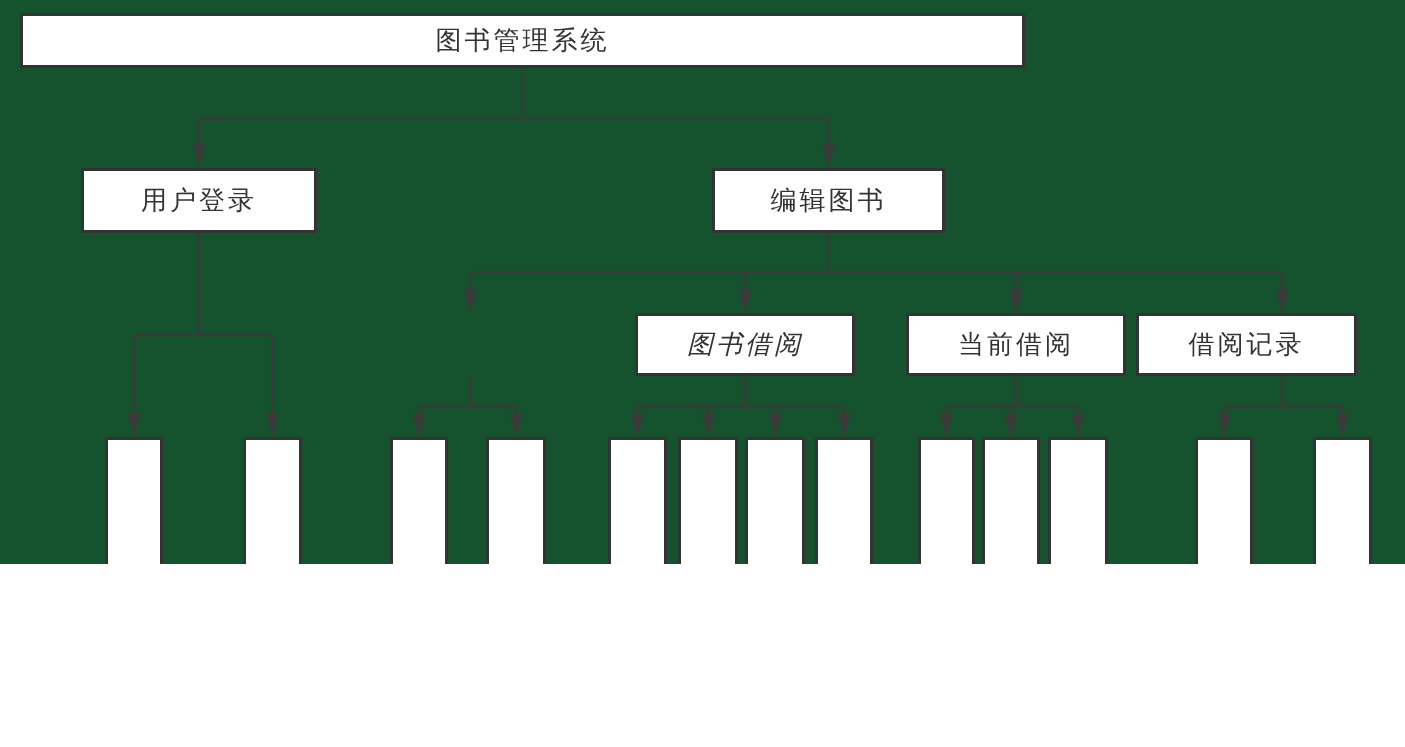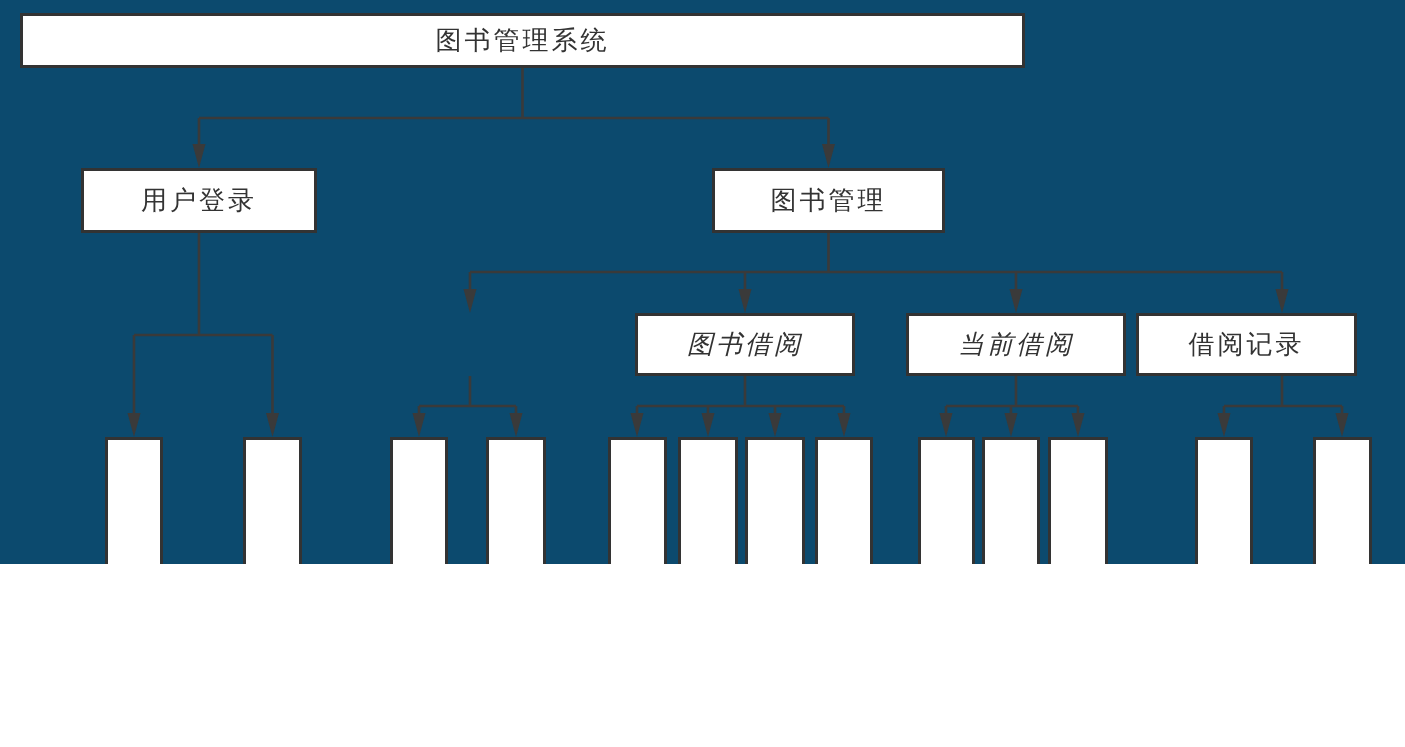--- a/index.html
+++ b/index.html
@@ -5,21 +5,21 @@
   html, body {
     margin: 0;
     padding: 0;
     background: #ffffff;
     font-family: "Liberation Sans", "DejaVu Sans", sans-serif;
   }
   .stage {
     position: relative;
     width: 1405px;
     height: 564px;
-    background: #0c4a6e;
+    background: #14532d;
     overflow: hidden;
   }
   svg.connectors {
     position: absolute;
     left: 0; top: 0;
     width: 1405px;
     height: 747px;
     z-index: 1;
   }
   .box {
@@ -36,21 +36,21 @@
   .hbox {
     font-size: 26px;
     letter-spacing: 3px;
     white-space: nowrap;
   }
   .root    { left: 20px;  top: 13px;  width: 1005px; height: 55px; }
   .n-login { left: 81px;  top: 168px; width: 236px;  height: 65px; }
   .n-mgmt  { left: 712px; top: 168px; width: 233px;  height: 65px; }
   .l3-0 { left: 360px;  top: 313px; width: 220px; height: 63px; }
   .l3-1 { left: 635px;  top: 313px; width: 220px; height: 63px; font-style: italic; }
-  .l3-2 { left: 906px;  top: 313px; width: 220px; height: 63px; font-style: italic; }
+  .l3-2 { left: 906px;  top: 313px; width: 220px; height: 63px; }
   .l3-3 { left: 1136px; top: 313px; width: 221px; height: 63px; }
   .leaf {
     top: 437px;
     height: 298px;
   }
   .leaf.tall { height: 306px; }
   .leaf .vtext {
     writing-mode: vertical-rl;
     text-orientation: mixed;
     font-size: 24px;
@@ -121,21 +121,21 @@
       <polygon points="1004.5,413 1017.5,413 1011,437"></polygon>
       <polygon points="1071.5,413 1084.5,413 1078,437"></polygon>
       <polygon points="1217.5,413 1230.5,413 1224,437"></polygon>
       <polygon points="1335.5,413 1348.5,413 1342,437"></polygon>
     </g>
   </svg>
 
   <div class="box hbox root">图书管理系统</div>
 
   <div class="box hbox n-login">用户登录</div>
-  <div class="box hbox n-mgmt">图书管理</div>
+  <div class="box hbox n-mgmt">编辑图书</div>
 
   <div class="box hbox l3-1">图书借阅</div>
   <div class="box hbox l3-2">当前借阅</div>
   <div class="box hbox l3-3">借阅记录</div>
 
   <div class="box leaf lf-a0">
     <span class="vtext">用户登录</span>
   </div>
   <div class="box leaf lf-a1">
     <span class="vtext">注销登录</span>

